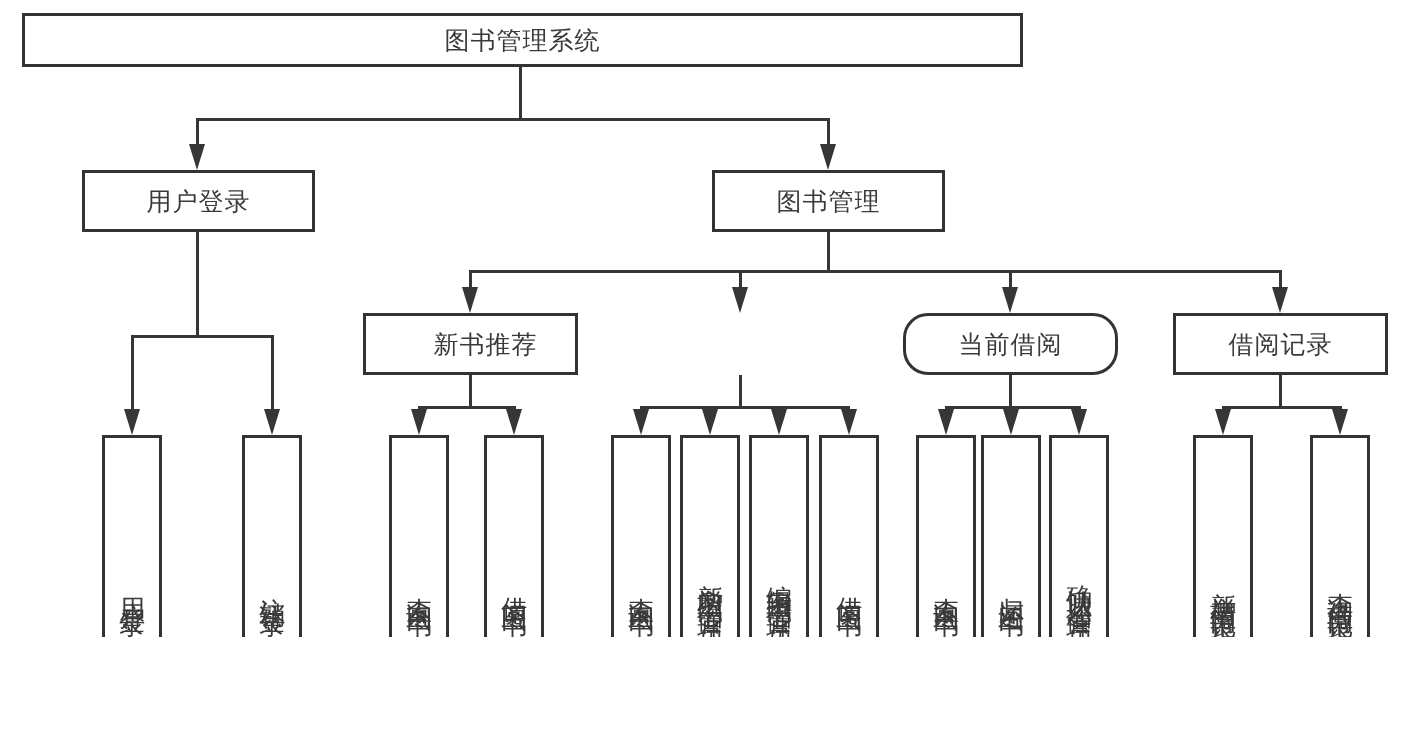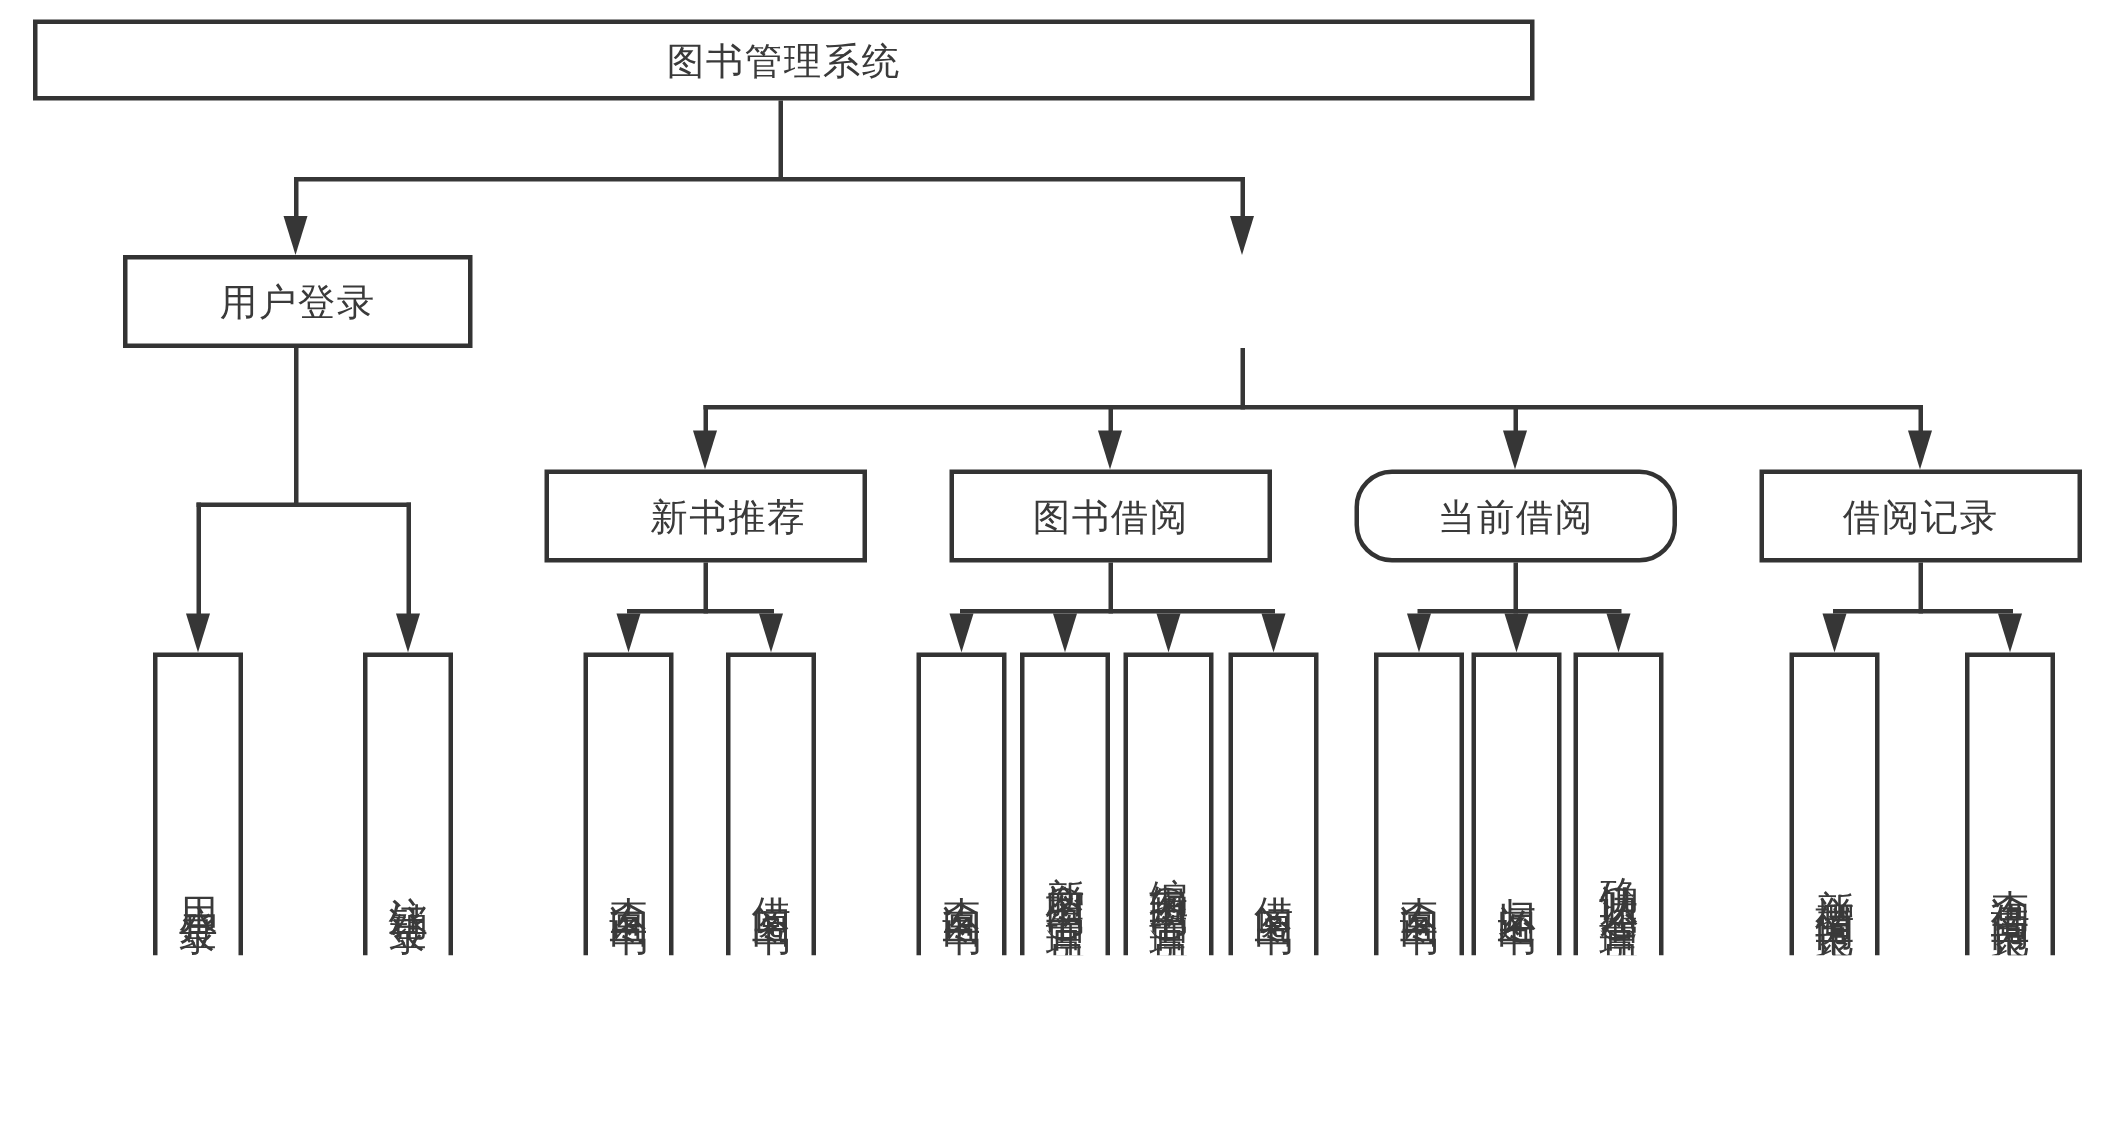--- a/index.html
+++ b/index.html
@@ -86,26 +86,26 @@
 
 <div class="canvas">
 
   <div class="box" id="n-root">
     <span>图书管理系统</span>
   </div>
 
   <div class="box" id="n-login">
     <span>用户登录</span>
   </div>
+  <div class="box" id="n-mgmt">
+    <span>图书管理</span>
+  </div>
 
   <div class="box" id="n-rec">
     <span>新书推荐</span>
-  </div>
-  <div class="box" id="n-bor">
-    <span>图书借阅</span>
   </div>
   <div class="box" id="n-cur">
     <span>当前借阅</span>
   </div>
   <div class="box" id="n-rcd">
     <span>借阅记录</span>
   </div>
 
   <div class="leaf" id="lf1">
     <span>用户登录</span>

